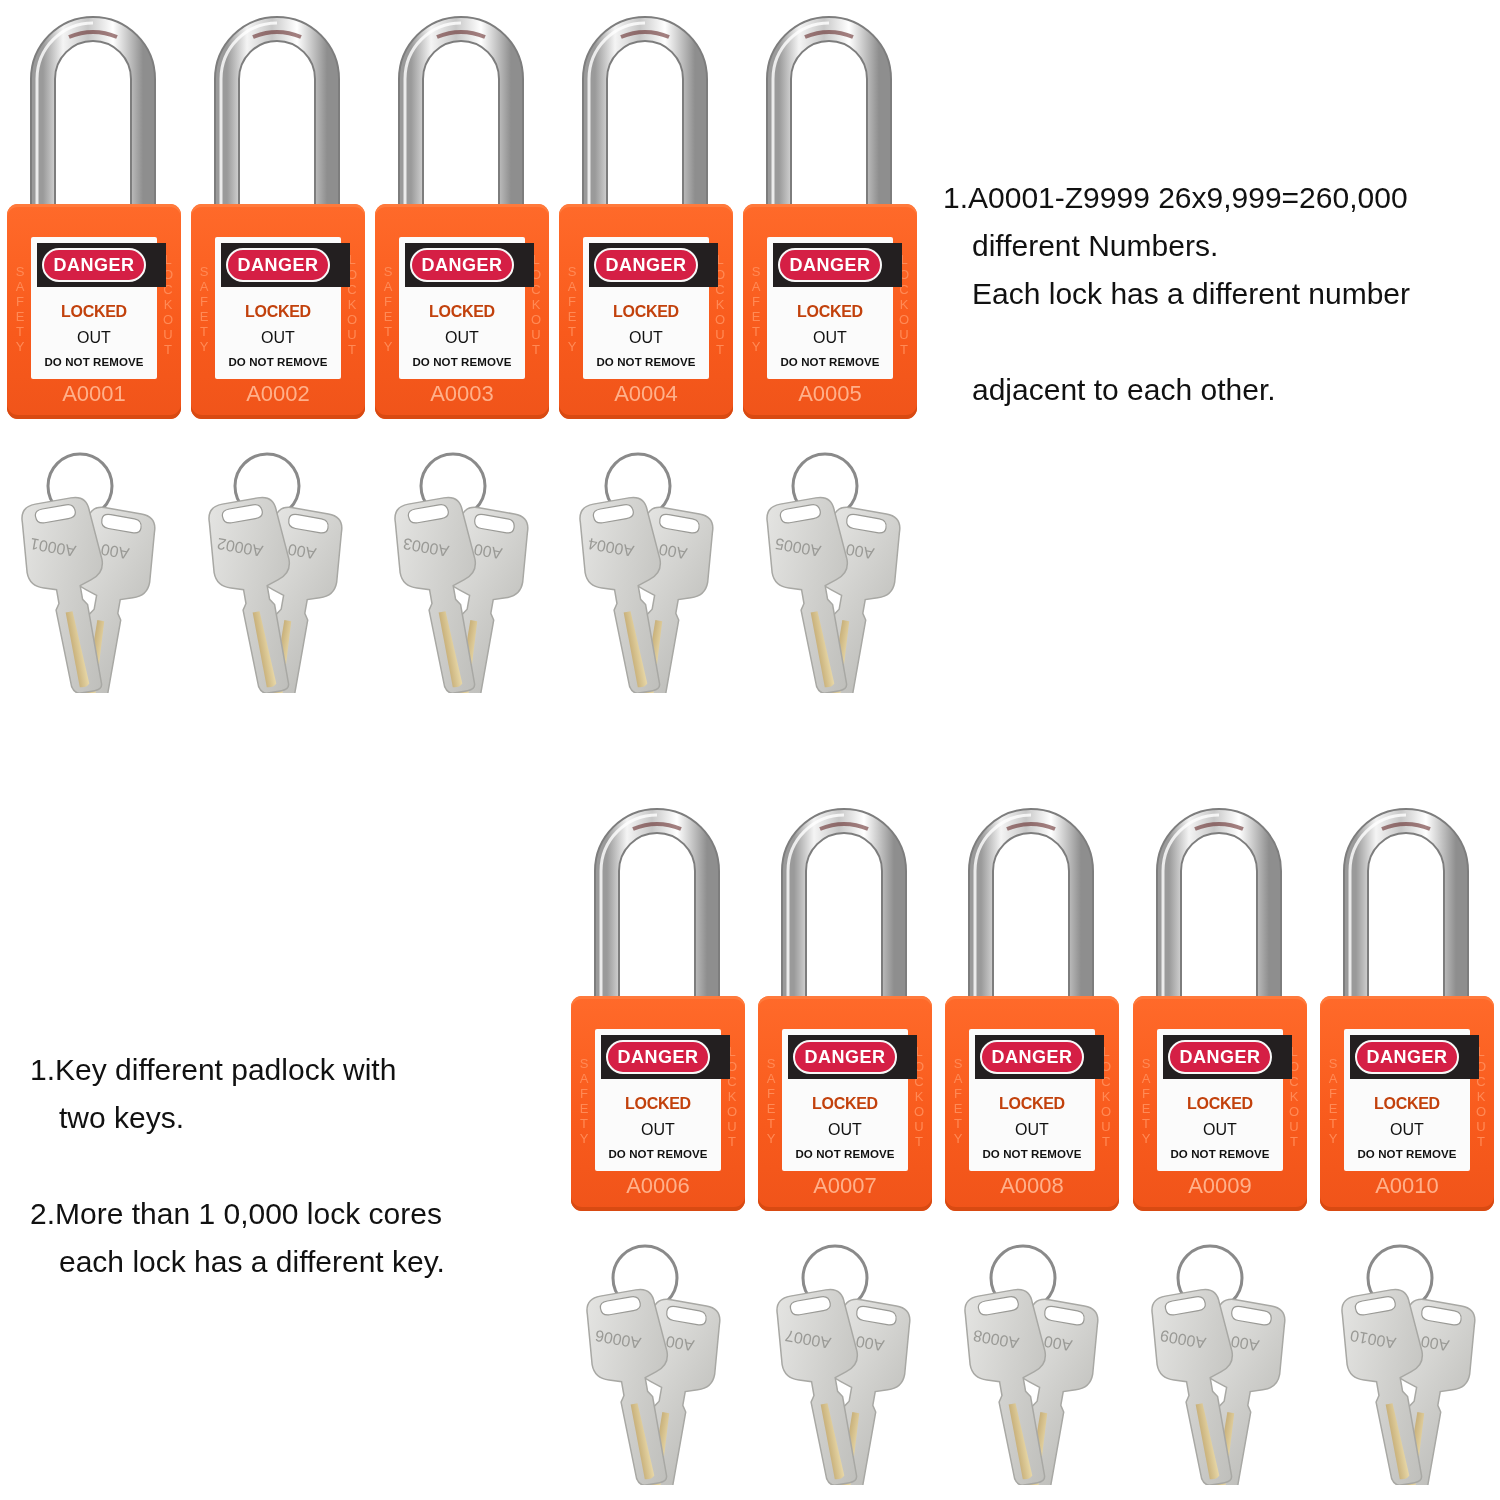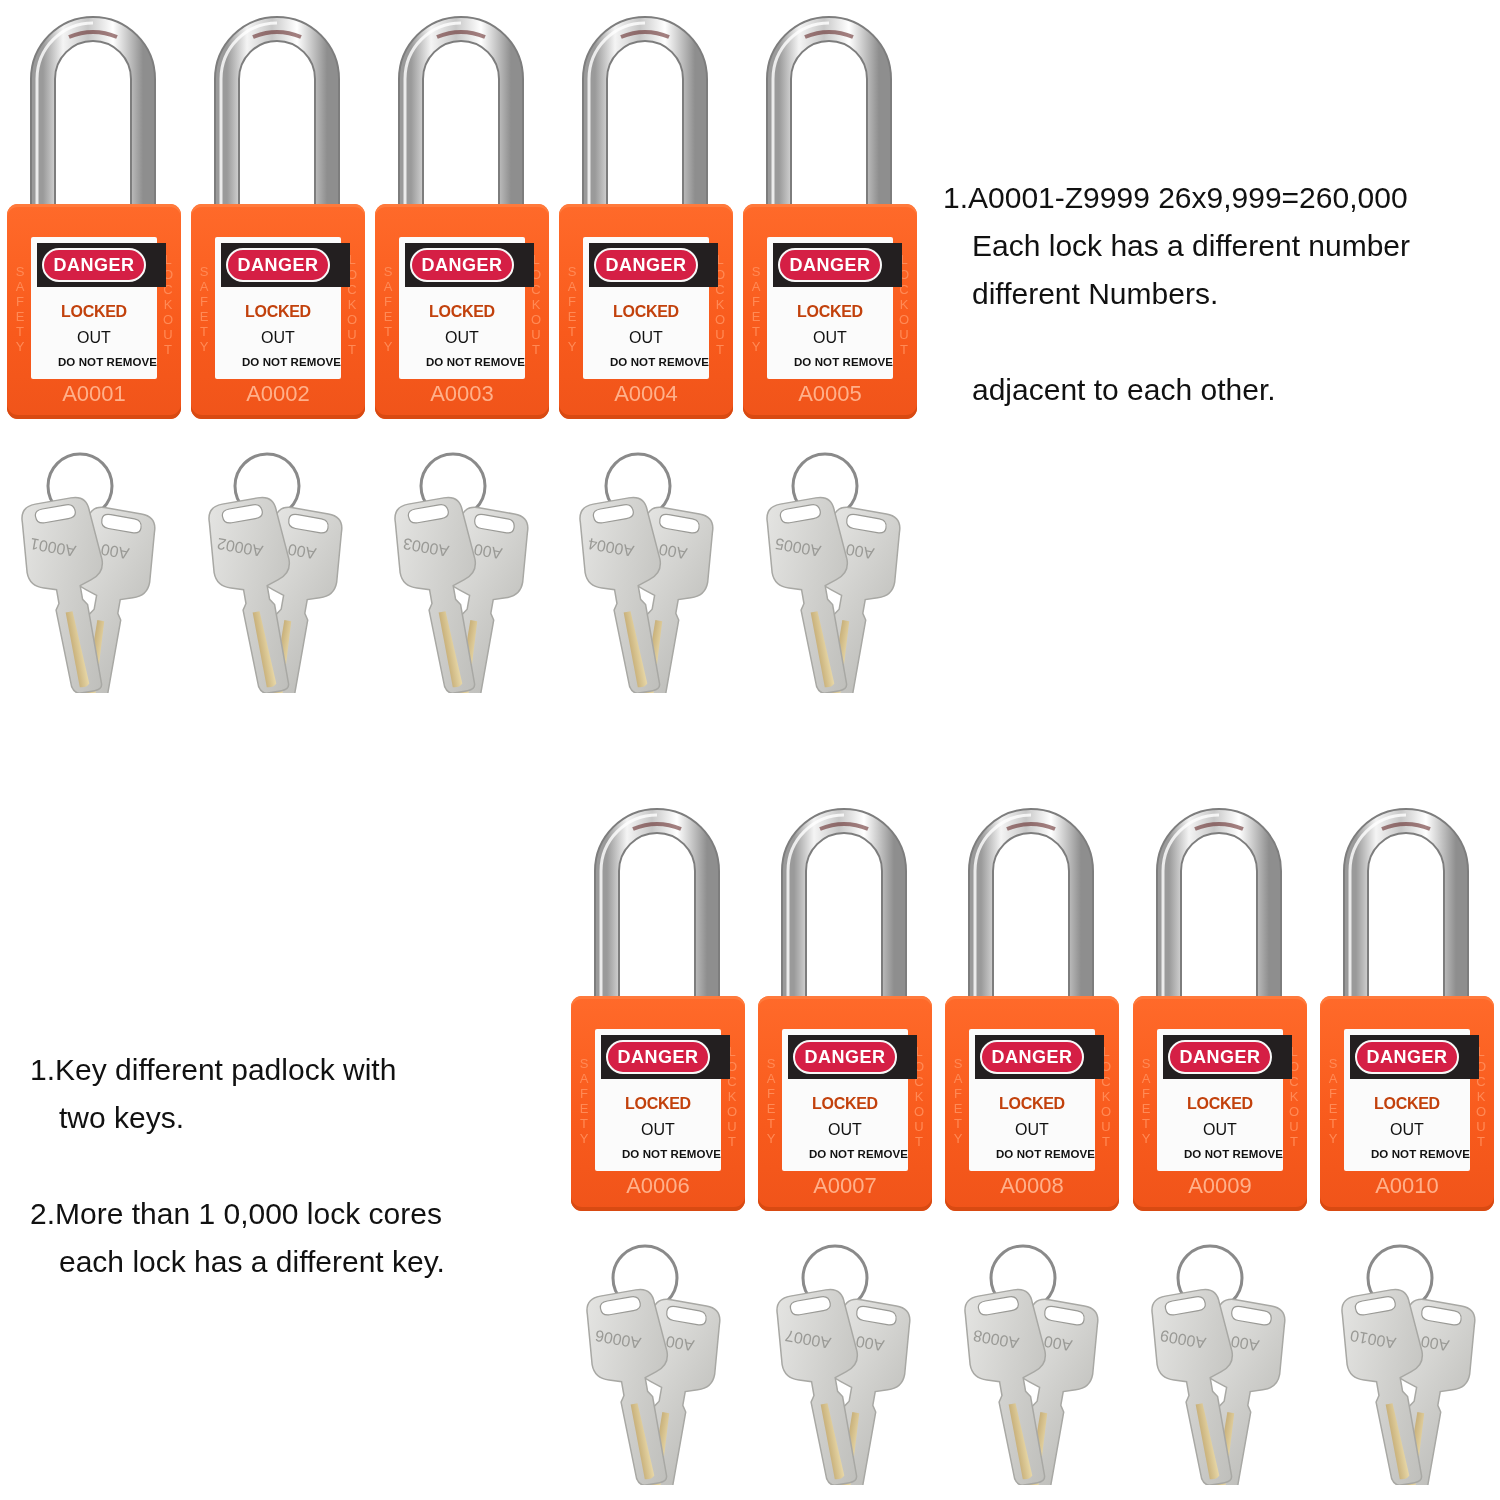--- a/index.html
+++ b/index.html
@@ -8,21 +8,21 @@
   .shackle { position:absolute; left:22px; top:0; width:128px; height:200px; }
   .body { position:absolute; left:0; top:189px; width:174px; height:215px; background:linear-gradient(180deg,#ff6a2a 0%,#f85a1c 60%,#f0541a 100%); border-radius:11px; box-shadow: inset 0 -4px 0 #d84a12, inset 0 3px 0 #ff7a3c; }
   .side-text { position:absolute; top:60px; width:14px; font-size:13px; line-height:15px; color:#ff8a56; text-align:center; word-break:break-all; }
   .side-left { left:6px; }
   .side-right { right:6px; top:48px; }
   .label { position:absolute; left:24px; top:33px; width:126px; height:142px; background:#fbfbfb; border-radius:2px; }
   .danger-band { position:absolute; left:6px; top:6px; width:129px; height:44px; background:#231f20; }
   .danger-oval { position:absolute; left:5px; top:5px; width:100px; height:30px; border-radius:17px; background:#d51f45; border:2px solid #f8f8f8; color:#fff; font-weight:bold; font-size:18px; line-height:30px; text-align:center; letter-spacing:0.5px; }
   .locked { position:absolute; left:0; top:66px; width:126px; text-align:center; font-weight:bold; font-size:16px; color:#c2410c; letter-spacing:-0.3px; }
   .out { position:absolute; left:0; top:92px; width:126px; text-align:center; font-weight:normal; font-size:16px; color:#111; }
-  .dnr { position:absolute; left:0; top:119px; width:126px; text-align:right; font-weight:bold; font-size:11.5px; color:#111; letter-spacing:0.1px; }
+  .dnr { position:absolute; left:0; top:119px; width:126px; text-align:center; font-weight:bold; font-size:11.5px; color:#111; letter-spacing:0.1px; }
   .lock-num { position:absolute; left:0; top:177px; width:174px; text-align:center; font-size:22px; color:#ffb08a; }
   .keyset { position:absolute; width:165px; height:245px; }
   .desc { position:absolute; font-size:30px; line-height:45px; color:#111; }
   .desc p { margin:3px; }
   .indent { padding-left:29px; }
   .gap { height:45px; }
 </style>
 </head>
 <body>
 
@@ -208,22 +208,22 @@
     <g transform="translate(8,56) rotate(-10)">
         <use href="#key-sym" width="80" height="200"></use>
       </g>
     <text x="48" y="106" transform="rotate(190 48 100)" font-size="16" fill="#9a9a96" font-family="Liberation Sans, sans-serif" text-anchor="middle">A0005</text>
     <text x="110" y="110" transform="rotate(190 110 104)" font-size="16" fill="#9a9a96" font-family="Liberation Sans, sans-serif" text-anchor="middle">A00</text>
   </svg>
 </div>
 
 <div class="desc" style="left:940px;top:172px;">
   <p>1.A0001-Z9999 26x9,999=260,000</p>
+  <p class="indent">different Numbers.</p>
   <p class="indent">Each lock has a different number</p>
-  <p class="indent">different Numbers.</p>
   <div class="gap"></div>
   <p class="indent">adjacent to each other.</p>
 </div>
 
 <div class="desc" style="left:27px;top:1044px;">
   <p>1.Key different padlock with</p>
   <p class="indent">two keys.</p>
   <div class="gap"></div>
   <p>2.More than 1 0,000 lock cores</p>
   <p class="indent">each lock has a different key.</p>

